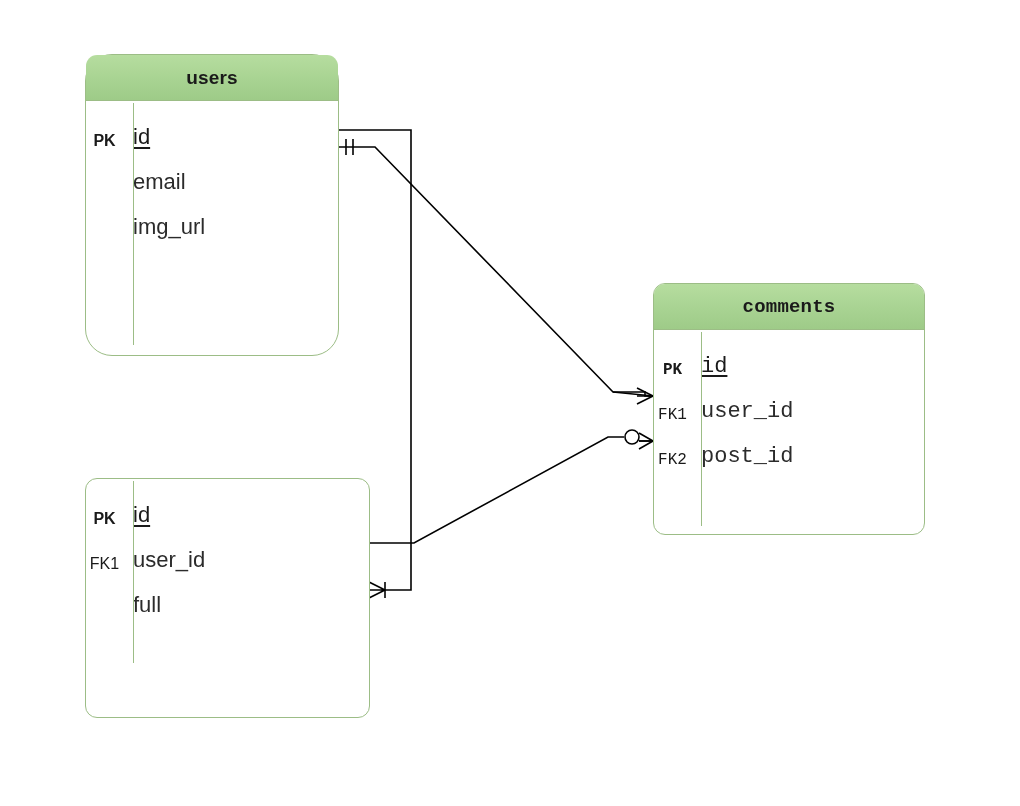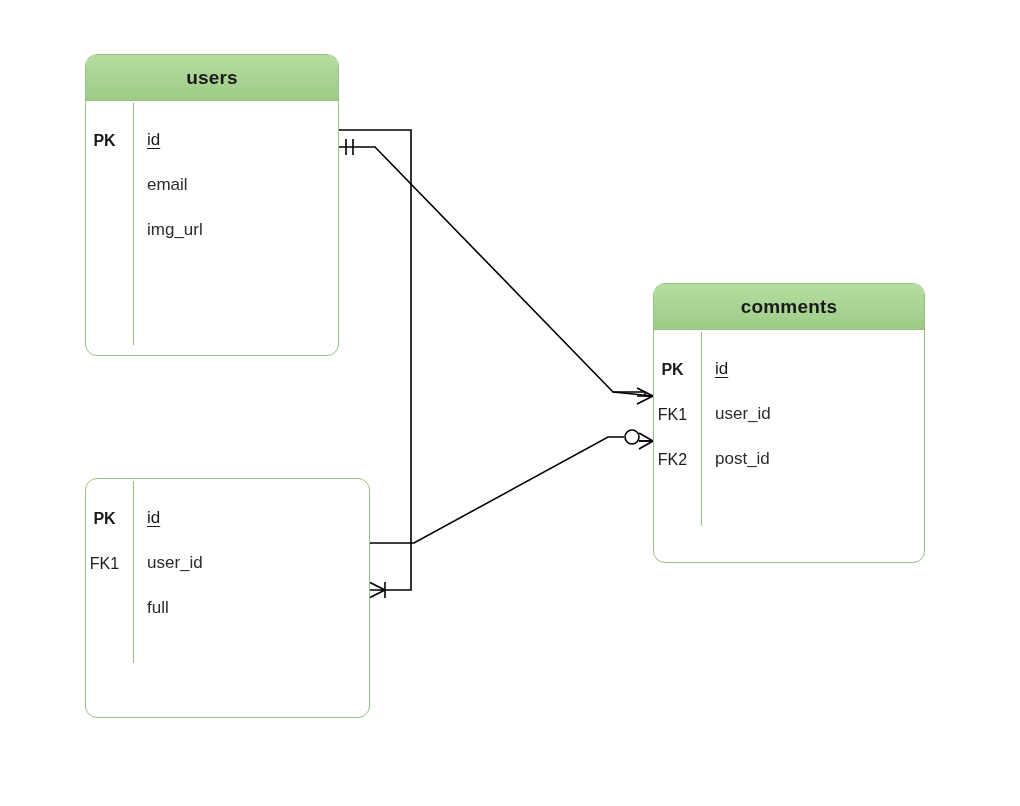--- a/index.html
+++ b/index.html
@@ -67,22 +67,21 @@
     text-align: center;
     font-size: 16px;
     color: #1a1a1a;
   }
   .attr-key.pk {
     font-weight: bold;
   }
   .attr-name {
     flex: 1 1 auto;
     box-sizing: border-box;
-    padding-left: 14px;
-    font-size: 17px;
+    font-size: 22px;
     color: #2b2b2b;
   }
   .attr-name.underline {
     text-decoration: underline;
     text-underline-offset: 3px;
     color: #1a1a1a;
   }
   .conn-line {
     stroke: #000000;
     stroke-width: 1.6;
@@ -124,21 +123,21 @@
   <g>
     <path class="conn-line" d="M 370 543 L 414 543 L 608 437 L 624 437"></path>
 
     <circle class="conn-circle" cx="632" cy="437" r="7"></circle>
 
     <path class="conn-mark" d="M 653 441 L 639 433 M 653 441 L 639 441 M 653 441 L 639 449"></path>
     <line class="conn-line" x1="639" y1="441" x2="653" y2="441"></line>
   </g>
 </svg>
 
-<div class="entity" style="left:85px; top:54px; width:254px; height:302px;">
+<div class="entity" style="left:85px; top:54px; width:254px; height:302px;border-radius:27px;">
   <div class="entity-header">
     <span class="entity-title">users</span>
   </div>
   <div class="entity-body" style="height:254px;">
     <div class="col-divider" style="left:47px; height:242px;"></div>
     <div class="attr-row">
       <span class="attr-key pk" style="width:47px">PK</span>
       <span class="attr-name underline">id</span>
     </div>
     <div class="attr-row">
@@ -163,21 +162,21 @@
       <span class="attr-key" style="width:47px">FK1</span>
       <span class="attr-name">user_id</span>
     </div>
     <div class="attr-row">
       <span class="attr-key" style="width:47px"></span>
       <span class="attr-name">full</span>
     </div>
   </div>
 </div>
 
-<div class="entity" style="left:653px; top:283px; width:272px; height:280px;">
+<div class="entity" style="left:653px; top:283px; width:272px; height:252px;font-family:Liberation Mono, monospace;">
   <div class="entity-header">
     <span class="entity-title">comments</span>
   </div>
   <div class="entity-body" style="height:204px;">
     <div class="col-divider" style="left:47px; height:194px;"></div>
     <div class="attr-row">
       <span class="attr-key pk" style="width:47px">PK</span>
       <span class="attr-name underline">id</span>
     </div>
     <div class="attr-row">

